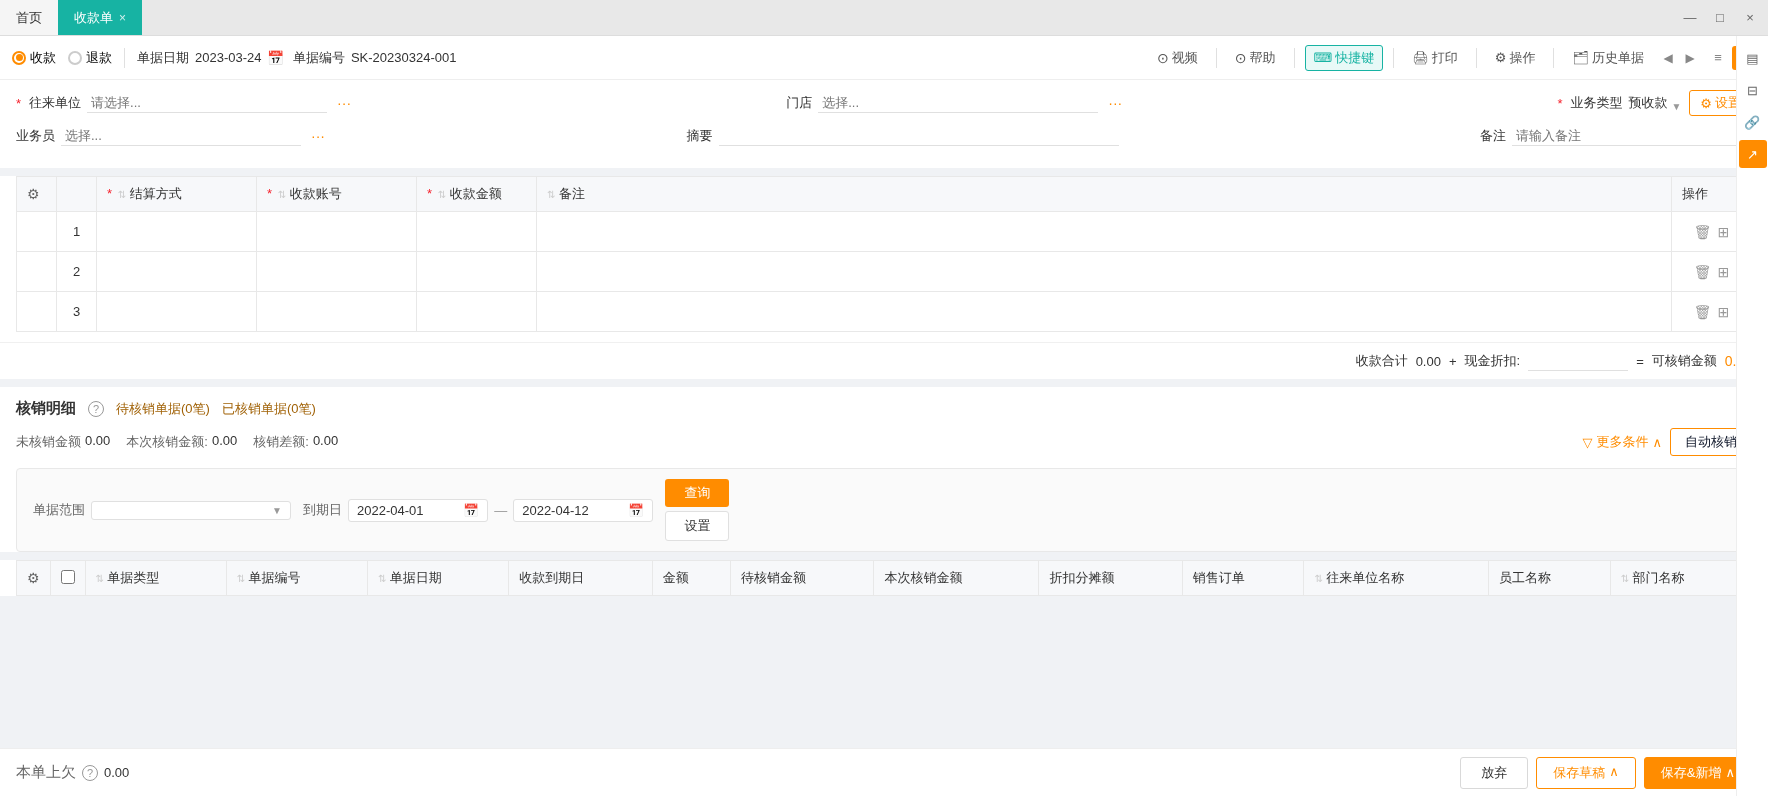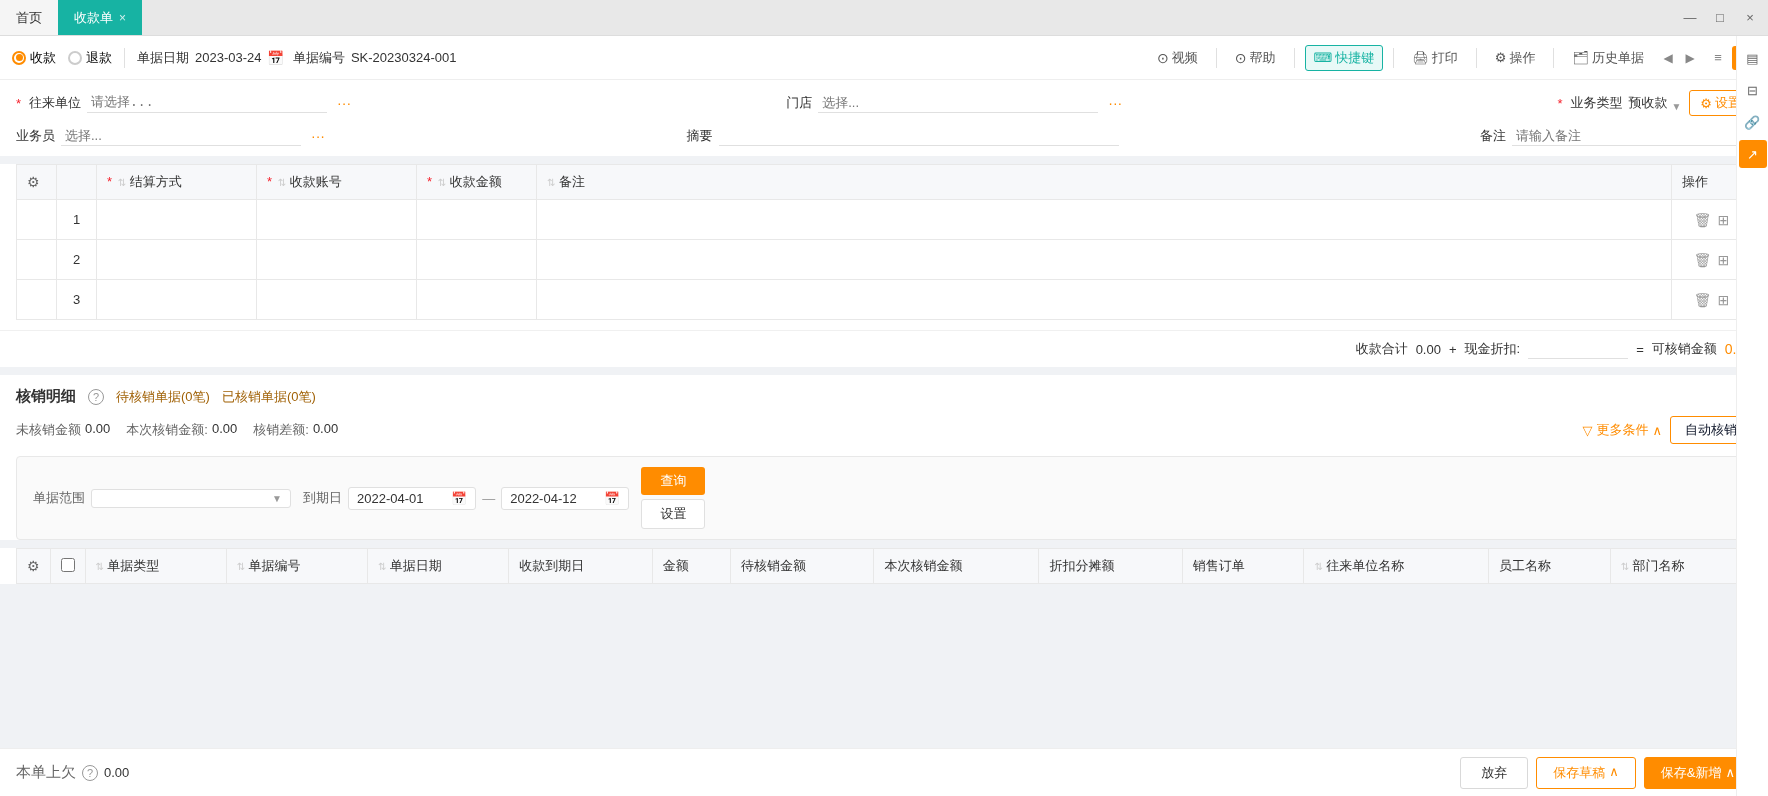--- a/index.html
+++ b/index.html
@@ -74,21 +74,21 @@
     }
     .view-btn.active { background: #ff8c00; color: #fff; }
 
     
     .form-section {
       background: #fff; padding: 10px 16px; border-bottom: 8px solid #f0f2f5;
     }
     .form-row {
       display: flex; align-items: center; gap: 8px; margin-bottom: 10px;
     }
-    .form-row:last-child { margin-bottom: 0; }
+    .form-row:last-child { margin-bottom: 12px; }
     .required-star { color: #f5222d; margin-right: 2px; }
     .form-field-label { color: #333; min-width: fit-content; }
     .form-input {
       border: none; border-bottom: 1px solid #e0e0e0; outline: none;
       padding: 2px 4px; color: #999; font-size: 13px; background: transparent;
       min-width: 80px;
     }
     .more-btn { color: #ff8c00; cursor: pointer; font-size: 14px; margin-left: 4px; }
     .field-group { display: flex; align-items: center; gap: 6px; }
     .field-divider { flex: 1; }
@@ -182,21 +182,21 @@
     .filter-select-wrap {
       display: flex; align-items: center; border: 1px solid #e0e0e0;
       border-radius: 3px; background: #fff; padding: 3px 8px; min-width: 200px;
       cursor: pointer;
     }
     .filter-select-text { flex: 1; color: #999; font-size: 13px; }
     .filter-select-arrow { color: #999; font-size: 10px; }
     .date-range { display: flex; align-items: center; gap: 6px; }
     .date-input-wrap {
       display: flex; align-items: center; border: 1px solid #e0e0e0;
-      border-radius: 3px; background: #fff; padding: 3px 8px; gap: 4px;
+      border-radius: 3px; background: #fff; padding: 3px 8px; gap: 16px;
     }
     .date-input { border: none; outline: none; font-size: 13px; background: transparent; color: #333; width: 90px; }
     .date-icon { color: #ff8c00; cursor: pointer; font-size: 13px; }
     .date-dash { color: #999; }
     .query-btn {
       padding: 5px 18px; background: #ff8c00; border: none;
       color: #fff; cursor: pointer; font-size: 13px; border-radius: 3px;
     }
     .filter-settings-btn {
       padding: 5px 18px; background: #fff; border: 1px solid #e0e0e0;
@@ -339,21 +339,21 @@
       </div>
     </div>
   </div>
 </div>
 
 <div class="form-section">
   <div class="form-row">
     <div class="field-group">
       <span class="required-star">*</span>
       <span class="form-field-label">往来单位</span>
-      <input class="form-input" style="width: 240px; font-family: Liberation Mono, monospace;" placeholder="请选择...">
+      <input class="form-input" style="width: 240px;" placeholder="请选择...">
       <span class="more-btn">···</span>
     </div>
     <div class="field-divider" style="width:40px;"></div>
     <div class="field-group">
       <span class="form-field-label">门店</span>
       <input class="form-input" style="width: 280px;" placeholder="选择...">
       <span class="more-btn">···</span>
     </div>
     <div class="field-divider" style="width:40px;"></div>
     <div class="field-group">

